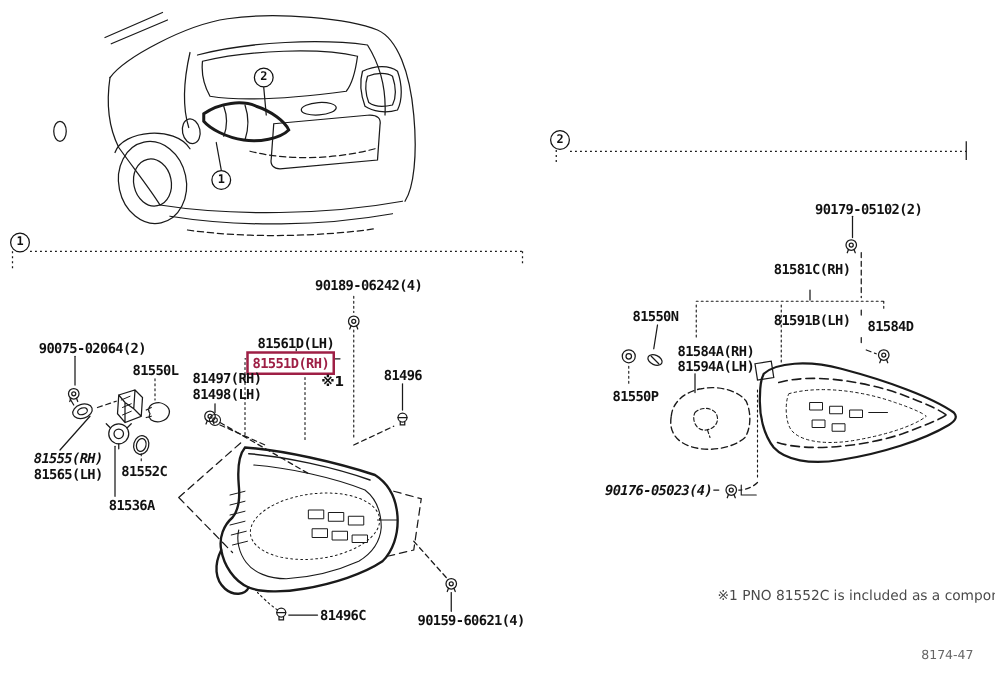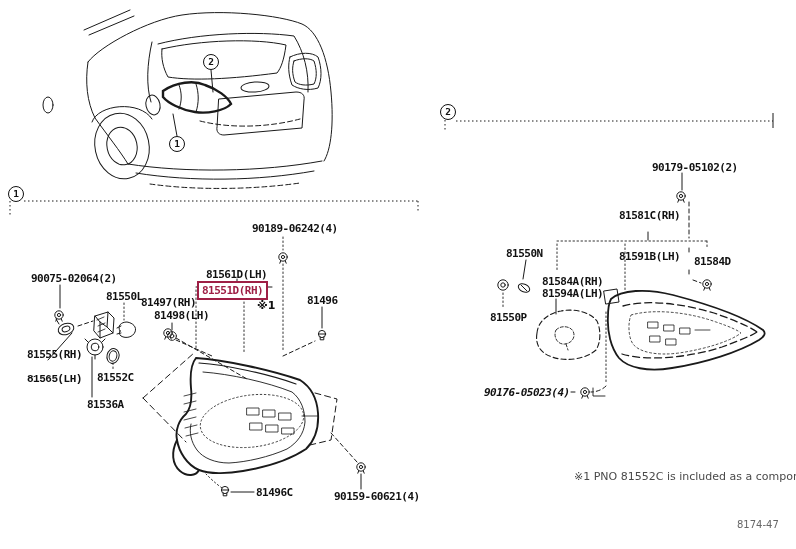--- a/index.html
+++ b/index.html
@@ -184,27 +184,27 @@
 </svg>
 
   <div class="co" style="left:203px;top:54px;">2</div>
   <div class="co" style="left:169px;top:136px;">1</div>
   <div class="co" style="left:8px;top:186px;">1</div>
   <div class="co" style="left:440px;top:104px;">2</div>
 
   <div class="lbl" style="left:252px;top:223px;">90189-06242(4)</div>
   <div class="hlbox" style="left:197px;top:248px;margin-top:33px;">81551D(RH)</div>
   <div class="lbl" style="left:206px;top:269px;">81561D(LH)</div>
-  <div class="lbl" style="left:141px;top:297px;">81497(RH)</div>
+  <div class="lbl" style="left:154px;top:297px;">81497(RH)</div>
   <div class="lbl" style="left:154px;top:310px;">81498(LH)</div>
   <div class="lbl" style="left:307px;top:295px;">81496</div>
   <div class="lbl" style="left:31px;top:273px;">90075-02064(2)</div>
   <div class="lbl" style="left:106px;top:291px;">81550L</div>
-  <div class="lbl" style="left:27px;top:349px;">81555(RH)</div>
-  <div class="lbl" style="left:27px;top:374px;font-family:Liberation Mono, monospace;">81565(LH)</div>
+  <div class="lbl" style="left:27px;top:361px;font-style:italic;">81555(RH)</div>
+  <div class="lbl" style="left:27px;top:374px;">81565(LH)</div>
   <div class="lbl" style="left:97px;top:372px;text-align:center;">81552C</div>
   <div class="lbl" style="left:87px;top:399px;">81536A</div>
   <div class="lbl" style="left:256px;top:487px;">81496C</div>
   <div class="lbl" style="left:334px;top:491px;">90159-60621(4)</div>
   <div class="refmark" style="left:257px;top:300px;">※1</div>
 
   <div class="lbl" style="left:652px;top:162px;">90179-05102(2)</div>
   <div class="lbl" style="left:619px;top:210px;">81581C(RH)</div>
   <div class="lbl" style="left:619px;top:212px;margin-top:39px;">81591B(LH)</div>
   <div class="lbl" style="left:506px;top:248px;">81550N</div>

